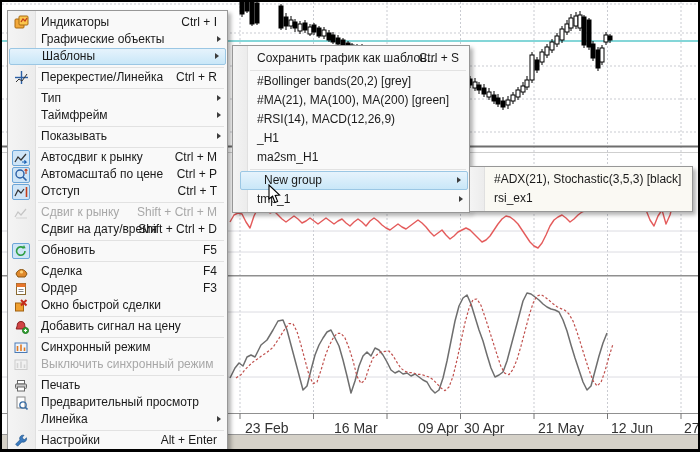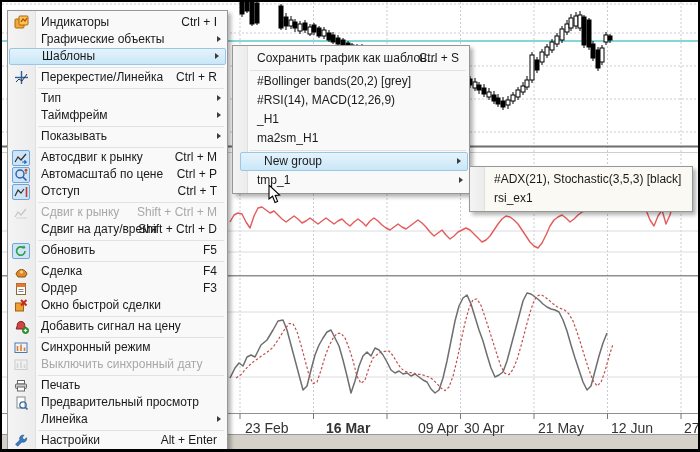--- a/index.html
+++ b/index.html
@@ -185,21 +185,21 @@
           <rect x="608" y="36" width="4" height="4" fill="#000000" stroke="#000000" stroke-width="1"></rect>
           <polyline points="230,222 234,215 238,213 242,214 246,222 250,228 254,216 258,208 262,207 266,210 270,213 274,211 278,215 282,219 286,222 290,219 294,216 298,219 302,223 306,221 310,218 314,221 318,224 322,221 326,218 330,221 334,224 338,221 342,219 346,223 350,226 354,222 358,219 362,222 366,226 370,221 374,218 378,221 382,225 386,228 390,230 394,227 398,224 402,227 406,229 410,226 414,223 418,220 422,223 426,227 430,232 434,236 438,233 442,230 446,235 450,239 454,236 458,232 462,230 466,228 470,230 474,234 478,238 482,242 486,240 490,236 494,230 498,224 502,219 506,216 510,217 514,220 518,224 522,230 526,236 530,242 534,246 538,248 542,243 546,235 550,226 554,220 558,217 562,215 566,218 570,222 574,219 578,215 582,212 586,210 590,207 594,204 598,201 602,199 606,202 610,206 614,203 618,200 622,198 626,201 630,205 634,200 638,197 642,202 646,210 650,220 654,226 658,216 662,210 666,224 670,215 674,200 678,194" fill="none" stroke="#e45b5b" stroke-width="1.4" stroke-linejoin="round"></polyline>
           <polyline points="230,378 235,368 239,363 243,366 247,357 251,355 255,357 261,345 267,340 273,330 278,321 283,320 287,330 291,345 295,360 299,375 303,390 307,386 311,370 315,355 319,345 323,338 327,332 331,330 335,338 339,346 343,360 347,376 351,393 355,381 359,366 363,356 367,352 371,356 375,348 379,350 383,355 387,362 391,370 395,373 399,371 403,374 407,373 411,376 415,374 419,377 423,380 427,382 431,389 435,393 439,390 443,378 447,361 451,341 455,321 459,306 463,298 467,295 471,304 475,317 479,330 483,341 487,355 491,368 495,377 499,375 503,372 507,361 511,346 515,331 519,316 523,301 527,293 531,294 535,297 539,300 543,304 547,307 551,309 555,310 559,312 563,320 567,331 571,345 575,358 579,370 583,382 587,390 591,386 595,371 599,356 603,343 607,333" fill="none" stroke="#6e6e6e" stroke-width="1.5" stroke-linejoin="round"></polyline>
           <polyline points="236,378 241,374.6666666666667 245,369.6666666666667 249,365.6666666666667 253,362 257,359.3333333333333 261,356.3333333333333 267,352.3333333333333 273,347.3333333333333 279,338.3333333333333 284,330.3333333333333 289,323.6666666666667 293,323.6666666666667 297,331.6666666666667 301,345 305,360 309,375 313,383.6666666666667 317,382 321,370.3333333333333 325,356.6666666666667 329,346 333,338.3333333333333 337,333.3333333333333 341,333.3333333333333 345,338 349,348 353,360.6666666666667 357,376.3333333333333 361,383.3333333333333 365,380 369,367.6666666666667 373,358 377,354.6666666666667 381,352 385,351.3333333333333 389,351 393,355.6666666666667 397,362.3333333333333 401,368.3333333333333 405,371.3333333333333 409,372.6666666666667 413,372.6666666666667 417,374.3333333333333 421,374.3333333333333 425,375.6666666666667 429,377 433,379.6666666666667 437,383.6666666666667 441,388 445,390.6666666666667 449,387 453,376.3333333333333 457,360 461,341 465,322.6666666666667 469,308.3333333333333 473,299.6666666666667 477,299 481,305.3333333333333 485,317 489,329.3333333333333 493,342 497,354.6666666666667 501,366.6666666666667 505,373.3333333333333 509,374.6666666666667 513,369.3333333333333 517,359.6666666666667 521,346 525,331 529,316 533,303.3333333333333 537,296 541,294.6666666666667 545,297 549,300.3333333333333 553,303.6666666666667 557,306.6666666666667 561,308.6666666666667 565,310.3333333333333 569,314 573,321 577,332 581,344.6666666666667 585,357.6666666666667 589,370 593,380.6666666666667 597,386 601,382.3333333333333 605,371 609,356.6666666666667 613,344" fill="none" stroke="#c0504d" stroke-width="1.2" stroke-linejoin="round" stroke-dasharray="2.5,2"></polyline>
         </g>
       </svg>
 
     <div class="status-bar"></div>
     <div id="axis-labels">
         <span class="axis-label" style="left: 243px;">23 Feb</span>
-        <span class="axis-label" style="left: 324px; font-weight: bold;">16 Mar</span>
+        <span class="axis-label" style="left: 332px;">16 Mar</span>
         <span class="axis-label" style="left: 389px; padding-left: 27px;">09 Apr</span>
         <span class="axis-label" style="left: 462px;">30 Apr</span>
         <span class="axis-label" style="left: 536px;">21 May</span>
         <span class="axis-label" style="left: 609px;">12 Jun</span>
         <span class="axis-label" style="left: 682px;">27 Jul</span>
       </div>
 
     <div class="menu" id="main-menu">
       <div class="gutter"></div>
     <div class="menu-item"><span class="icon-slot">
@@ -297,21 +297,21 @@
               <line x1="10.5" y1="10" x2="10.5" y2="6.5" stroke="#e07820" stroke-width="1.6"></line>
             </svg>
           </span><span>Синхронный режим</span></div>
         <div class="menu-item disabled"><span class="icon-slot">
             <svg width="14" height="13">
               <rect x="1" y="2" width="12" height="9.5" fill="#f2f2f2" stroke="#a8a8a8"></rect>
               <line x1="3.5" y1="10" x2="3.5" y2="5" stroke="#b5b5b5" stroke-width="1.6"></line>
               <line x1="7" y1="10" x2="7" y2="3.5" stroke="#b5b5b5" stroke-width="1.6"></line>
               <line x1="10.5" y1="10" x2="10.5" y2="6.5" stroke="#b5b5b5" stroke-width="1.6"></line>
             </svg>
-          </span><span>Выключить синхронный дату</span></div>
+          </span><span>Выключить синхронный режим</span></div>
         <div class="menu-sep"></div>
         <div class="menu-item"><span class="icon-slot">
             <svg width="14" height="13">
               <rect x="3.5" y="1.5" width="7" height="3.5" fill="#fff" stroke="#666"></rect>
               <rect x="1.5" y="5" width="11" height="4.5" rx="1" fill="#c9c9c9" stroke="#666"></rect>
               <rect x="3.5" y="8" width="7" height="4" fill="#fff" stroke="#666"></rect>
             </svg>
           </span><span>Печать</span></div>
         <div class="menu-item"><span class="icon-slot">
             <svg width="14" height="14">
@@ -327,20 +327,21 @@
               <path d="M12.5,3.8 a3.4,3.4 0 0 1 -4.6,4.1 l-4.3,4.3 -2,-2 4.3,-4.3 a3.4,3.4 0 0 1 4.1,-4.6 l-1.7,1.9 0.6,1.8 1.8,0.6 z" fill="#3a7abf" stroke="#23568c" stroke-width="0.7"></path>
             </svg>
           </span><span>Настройки</span><span class="mi-shortcut">Alt + Enter</span></div>
       </div>
 
     <div class="menu sub" id="templates-submenu">
       <div class="gutter narrow"></div>
     <div class="menu-item"><span>Сохранить график как шаблон...</span><span class="mi-shortcut">Ctrl + S</span></div>
         <div class="menu-sep"></div>
         <div class="menu-item"><span>#Bollinger bands(20,2) [grey]</span></div>
+        <div class="menu-item"><span>#MA(21), MA(100), MA(200) [green]</span></div>
         <div class="menu-item"><span>#RSI(14), MACD(12,26,9)</span></div>
         <div class="menu-item"><span>_H1</span></div>
         <div class="menu-item"><span>ma2sm_H1</span></div>
         <div class="menu-sep"></div>
         <div class="menu-item hl"><span>New group</span><span class="mi-arrow"></span></div>
         <div class="menu-item"><span>tmp_1</span><span class="mi-arrow"></span></div>
       </div>
 
     <div class="menu sub" id="group-submenu">
       <div class="gutter narrow"></div>

